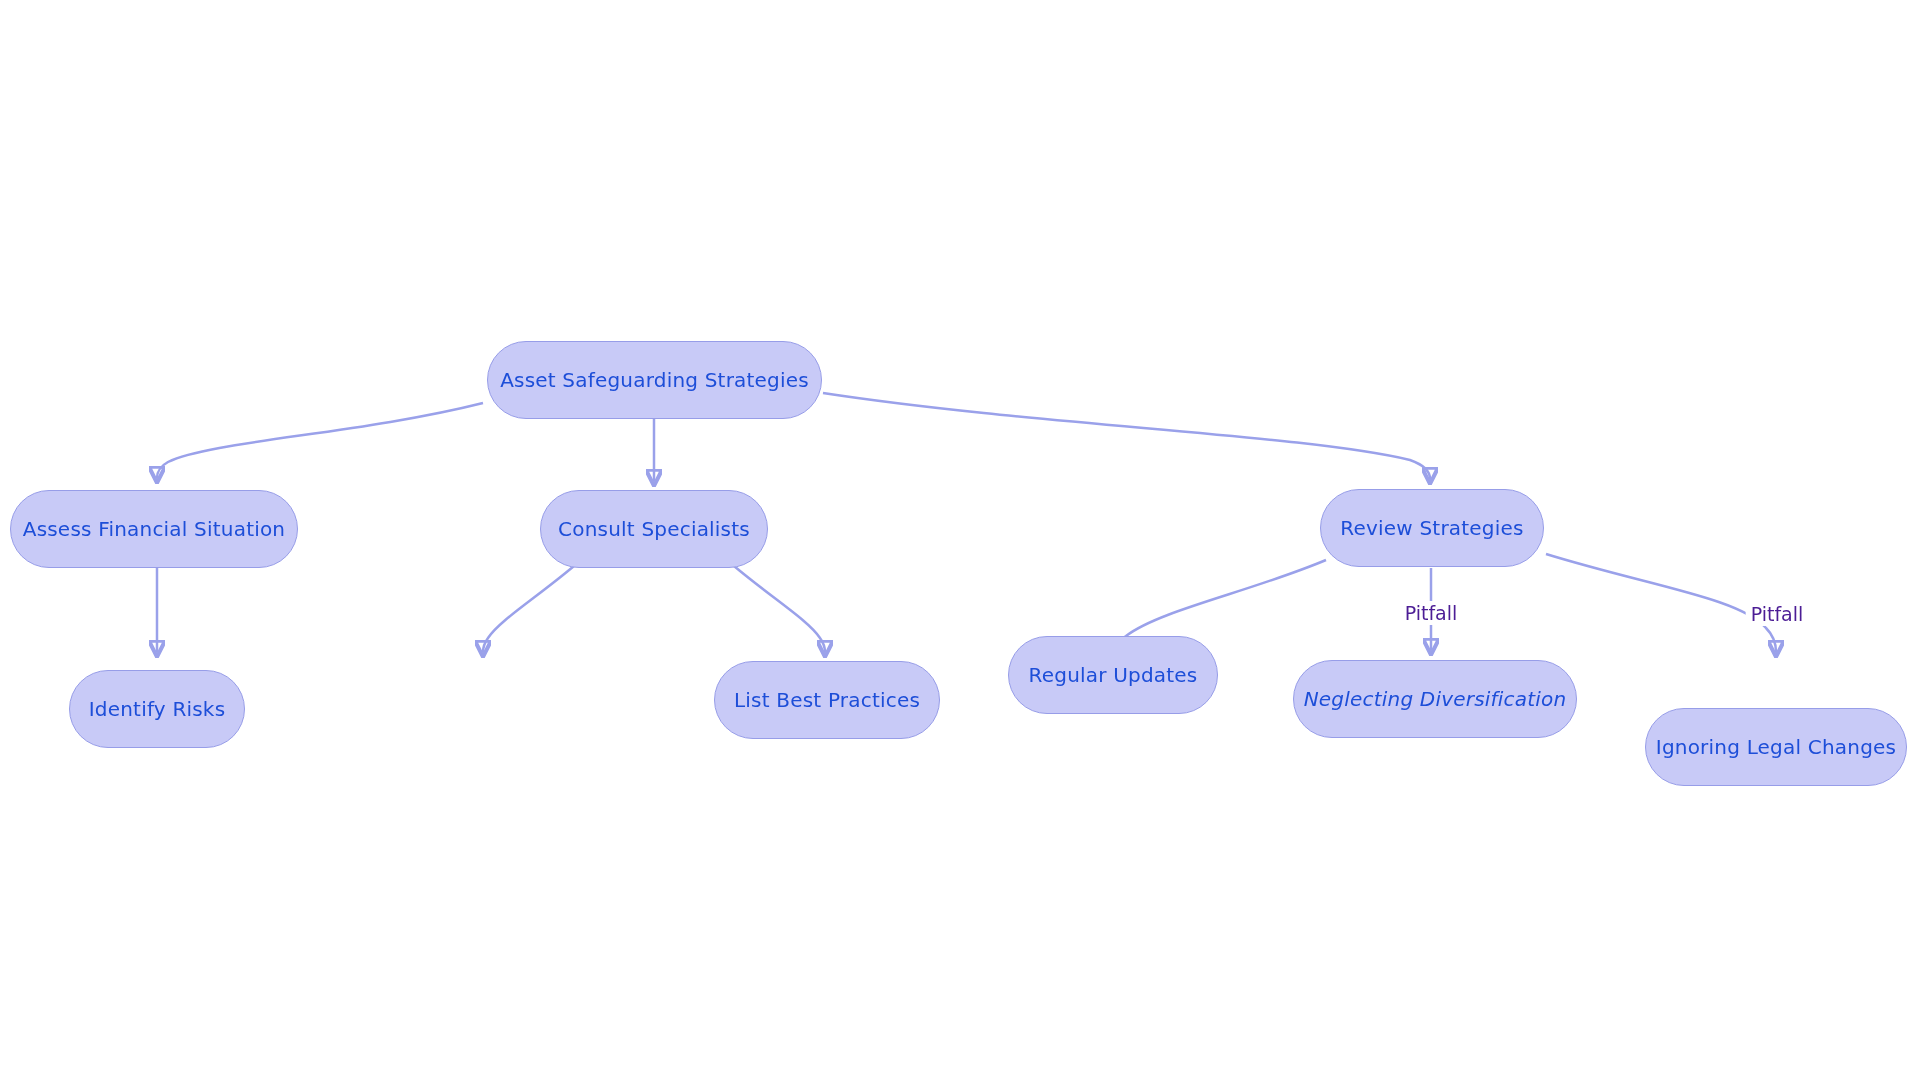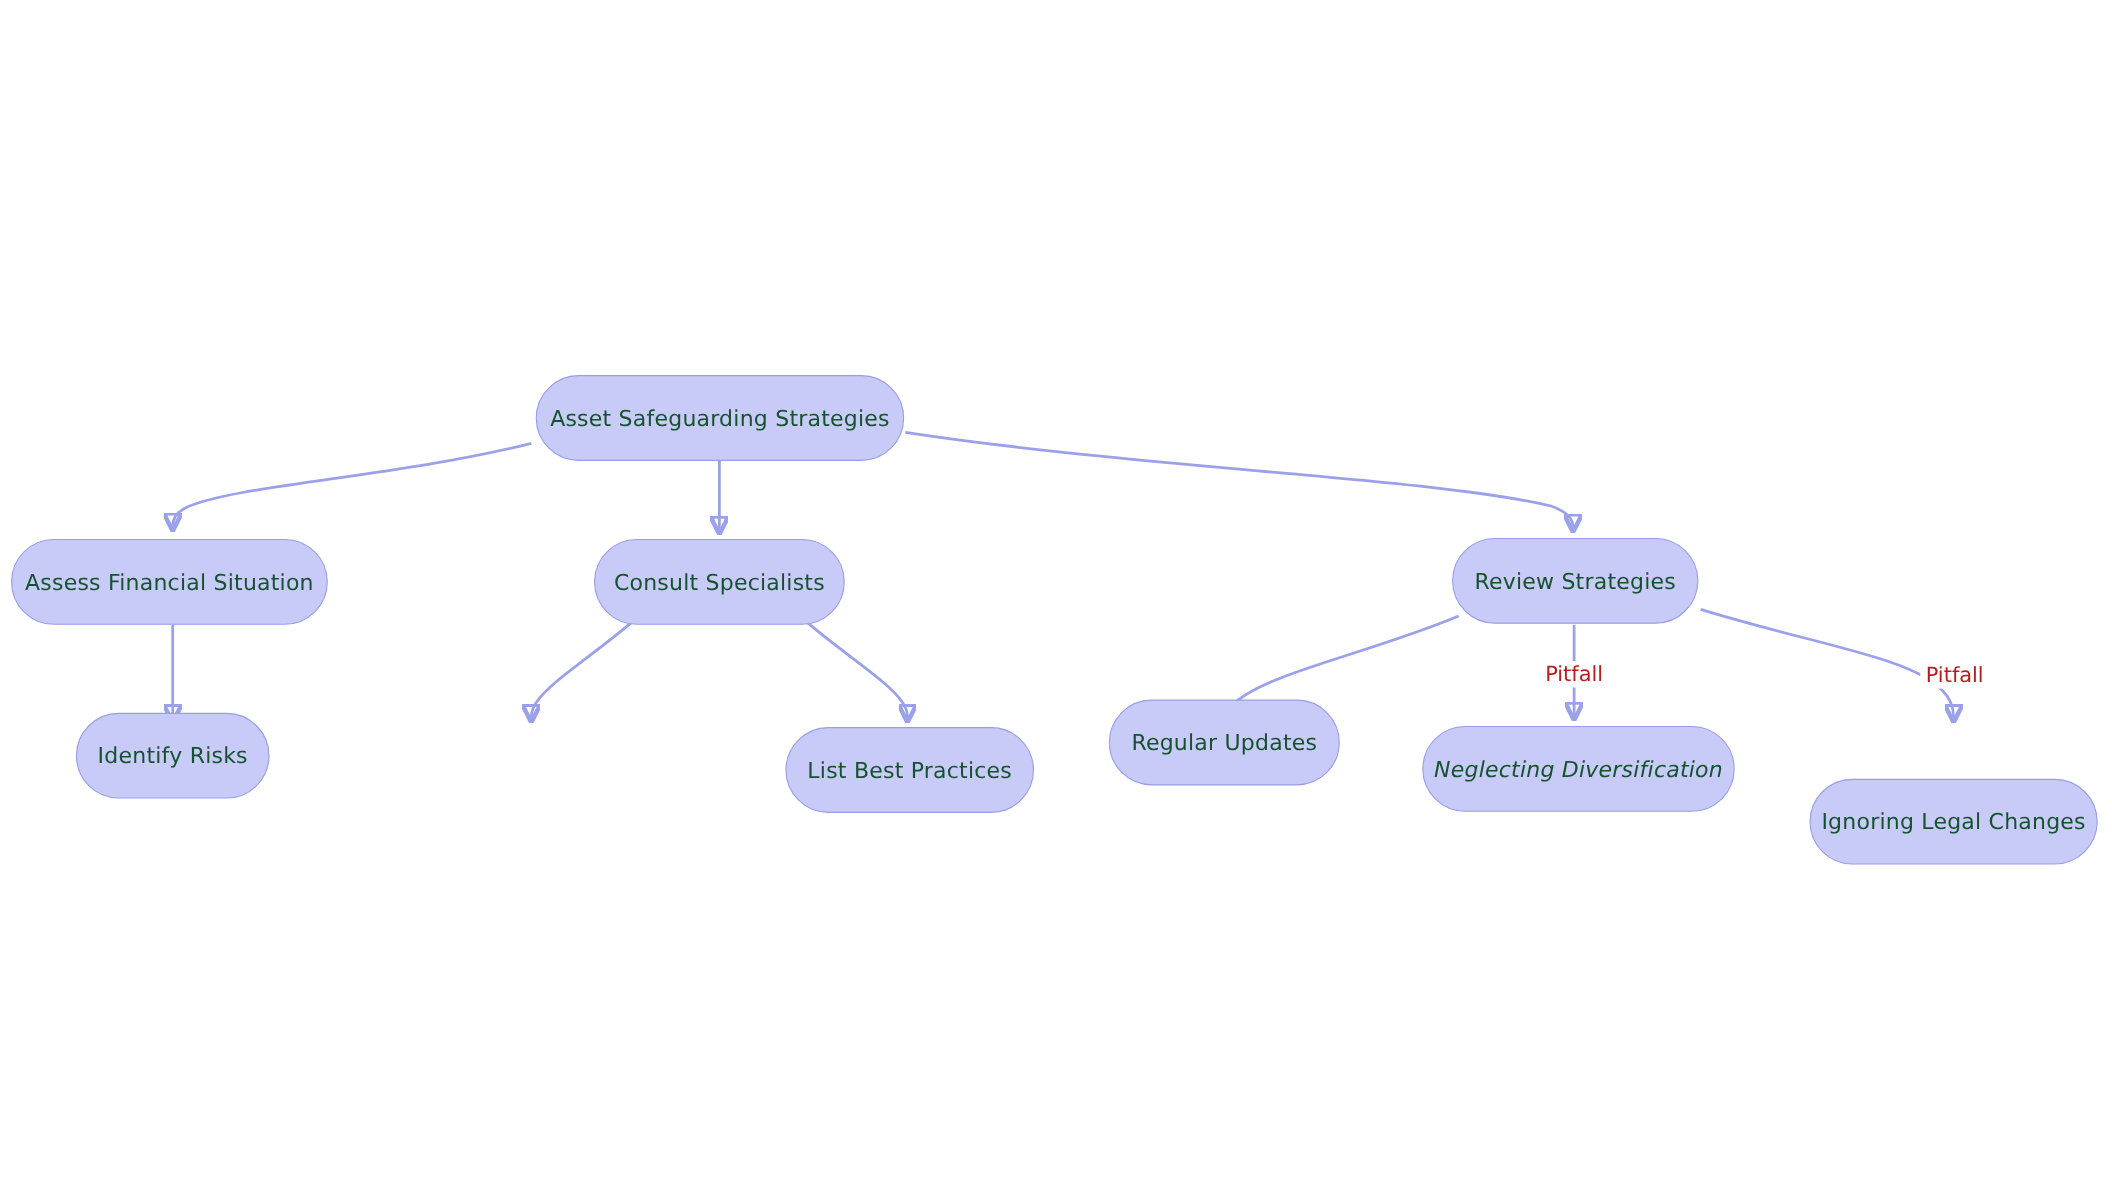--- a/index.html
+++ b/index.html
@@ -30,32 +30,32 @@
   }
   .node {
     position: absolute;
     z-index: 2;
     display: flex;
     align-items: center;
     justify-content: center;
     background: #c8caf7;
     border: 1.6px solid #979de8;
     border-radius: 40px;
-    color: #14532d;
+    color: #1d4ed8;
     font-size: 20px;
     letter-spacing: 0.2px;
     white-space: nowrap;
     box-sizing: border-box;
   }
   .edge-label {
     position: absolute;
     z-index: 3;
     transform: translate(-50%, -50%);
     background: #ffffff;
-    color: #b91c1c;
+    color: #4c1d95;
     font-size: 19px;
     padding: 1px 5px;
     white-space: nowrap;
   }
 </style>
 </head>
 <body>
 
 <div class="canvas">
 
@@ -77,21 +77,21 @@
   </svg>
 
   <div class="node" style="left:487px; top:341px; width:335px; height:78px;">Asset Safeguarding Strategies</div>
 
   <div class="node" style="left:540px; top:490px; width:228px; height:78px;">Consult Specialists</div>
 
   <div class="node" style="left:10px; top:490px; width:288px; height:78px;">Assess Financial Situation</div>
 
   <div class="node" style="left:1320px; top:489px; width:224px; height:78px;">Review Strategies</div>
 
-  <div class="node" style="left:69px; top:648px; width:176px; height:78px;">Identify Risks</div>
+  <div class="node" style="left:69px; top:670px; width:176px; height:78px;">Identify Risks</div>
 
 
   <div class="node" style="left:714px; top:661px; width:226px; height:78px;">List Best Practices</div>
 
   <div class="node" style="left:1008px; top:636px; width:210px; height:78px;">Regular Updates</div>
 
   <div class="node" style="left:1293px; top:660px; width:284px; height:78px;font-style:italic;">Neglecting Diversification</div>
 
   <div class="node" style="left:1645px; top:660px; width:262px; height:78px;margin-top:48px;">Ignoring Legal Changes</div>
 

